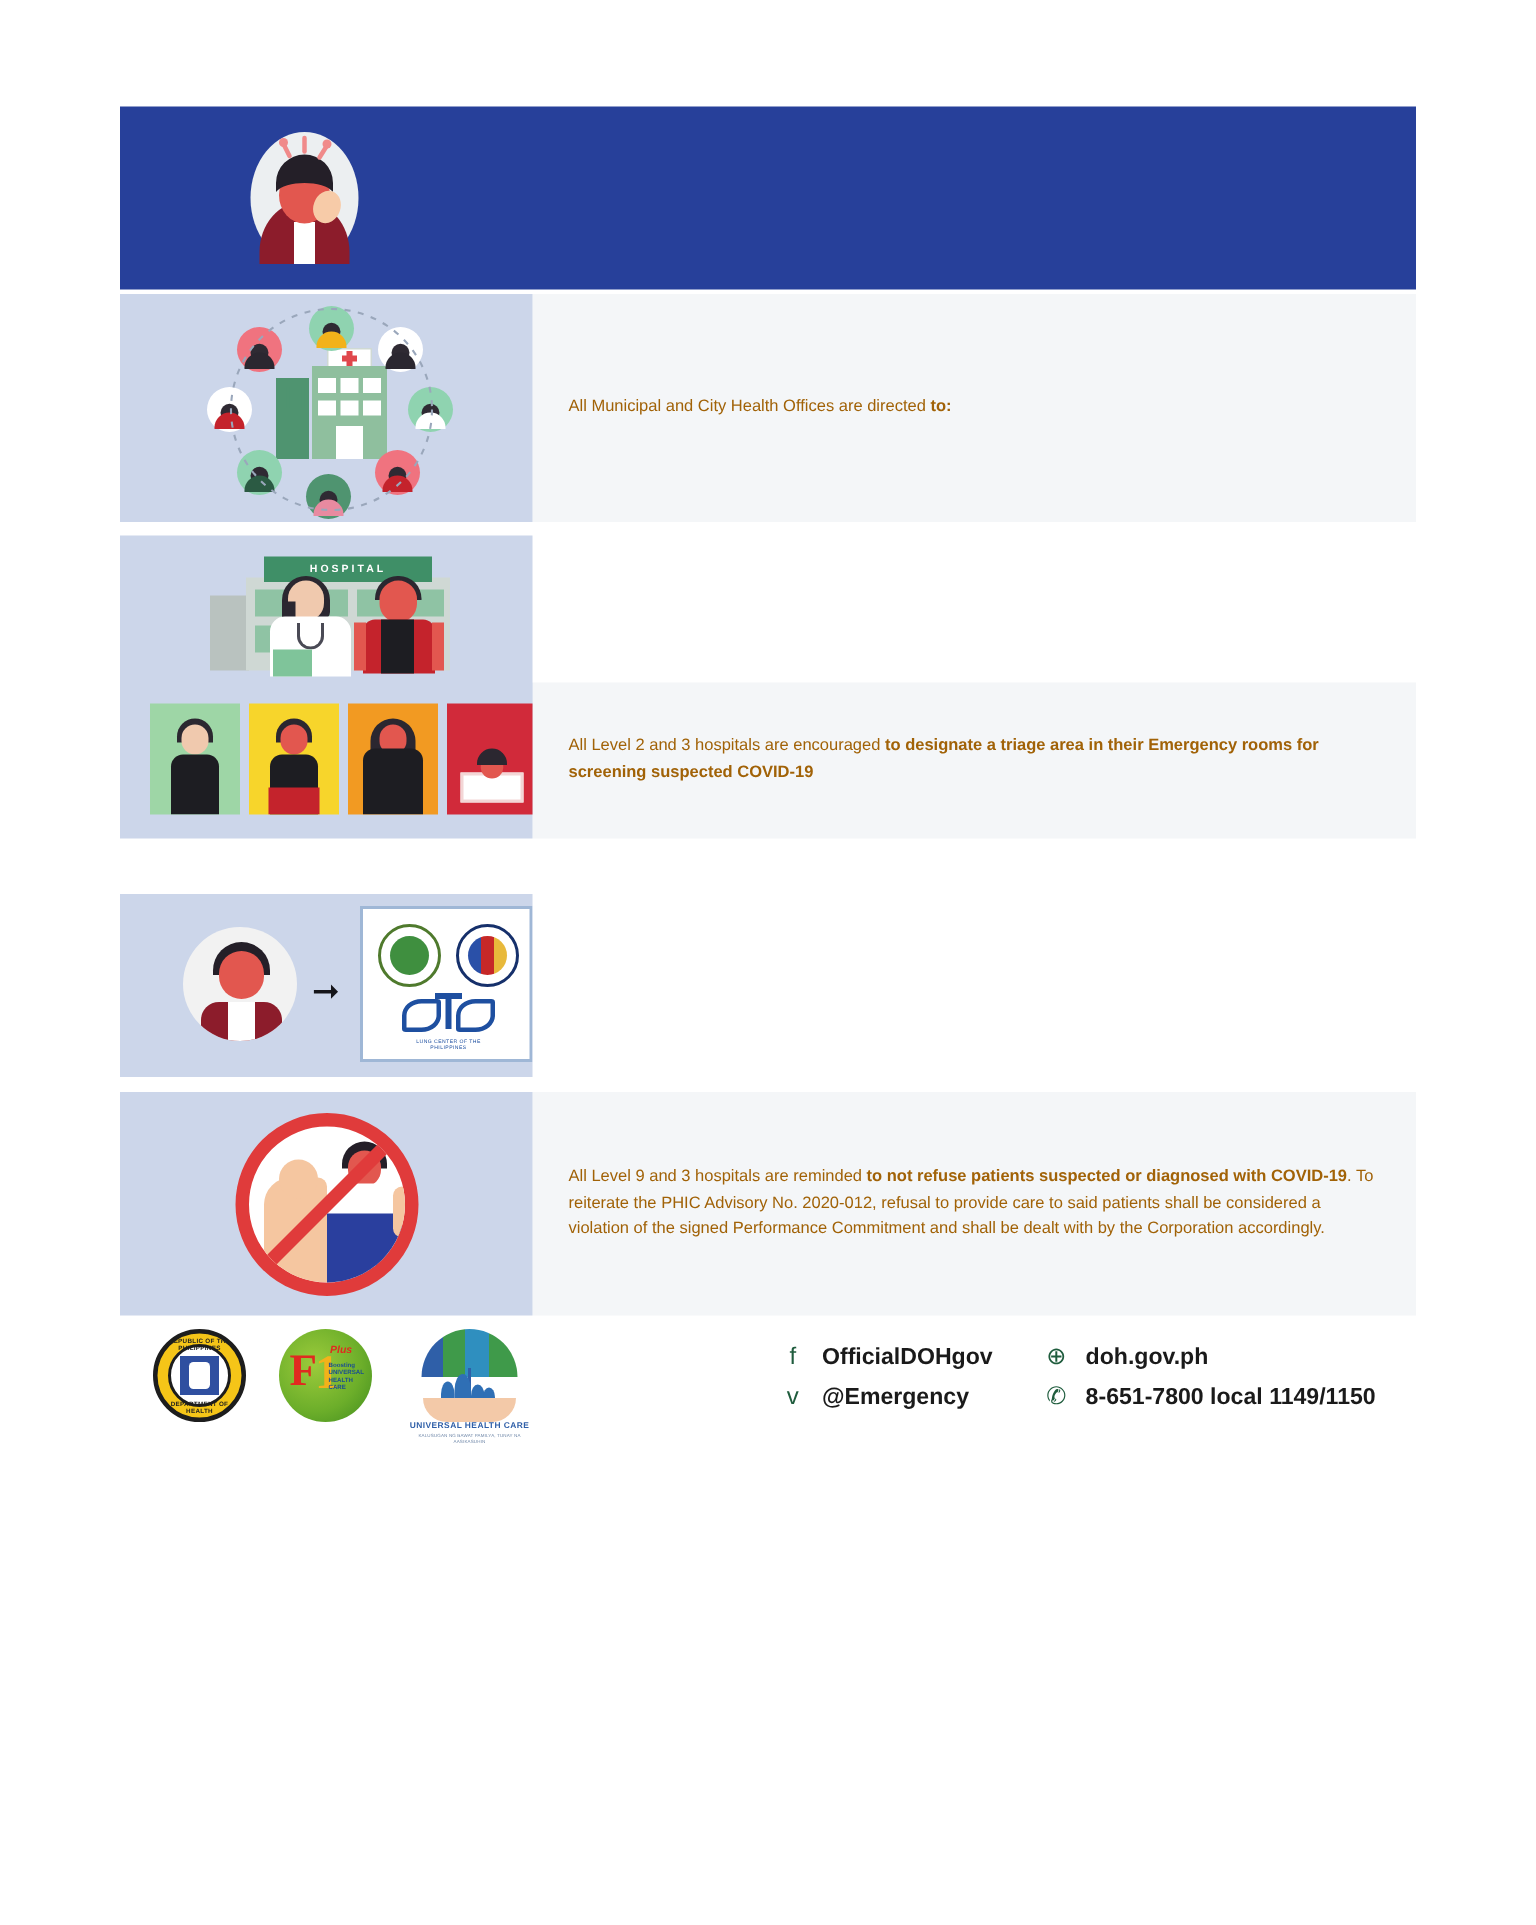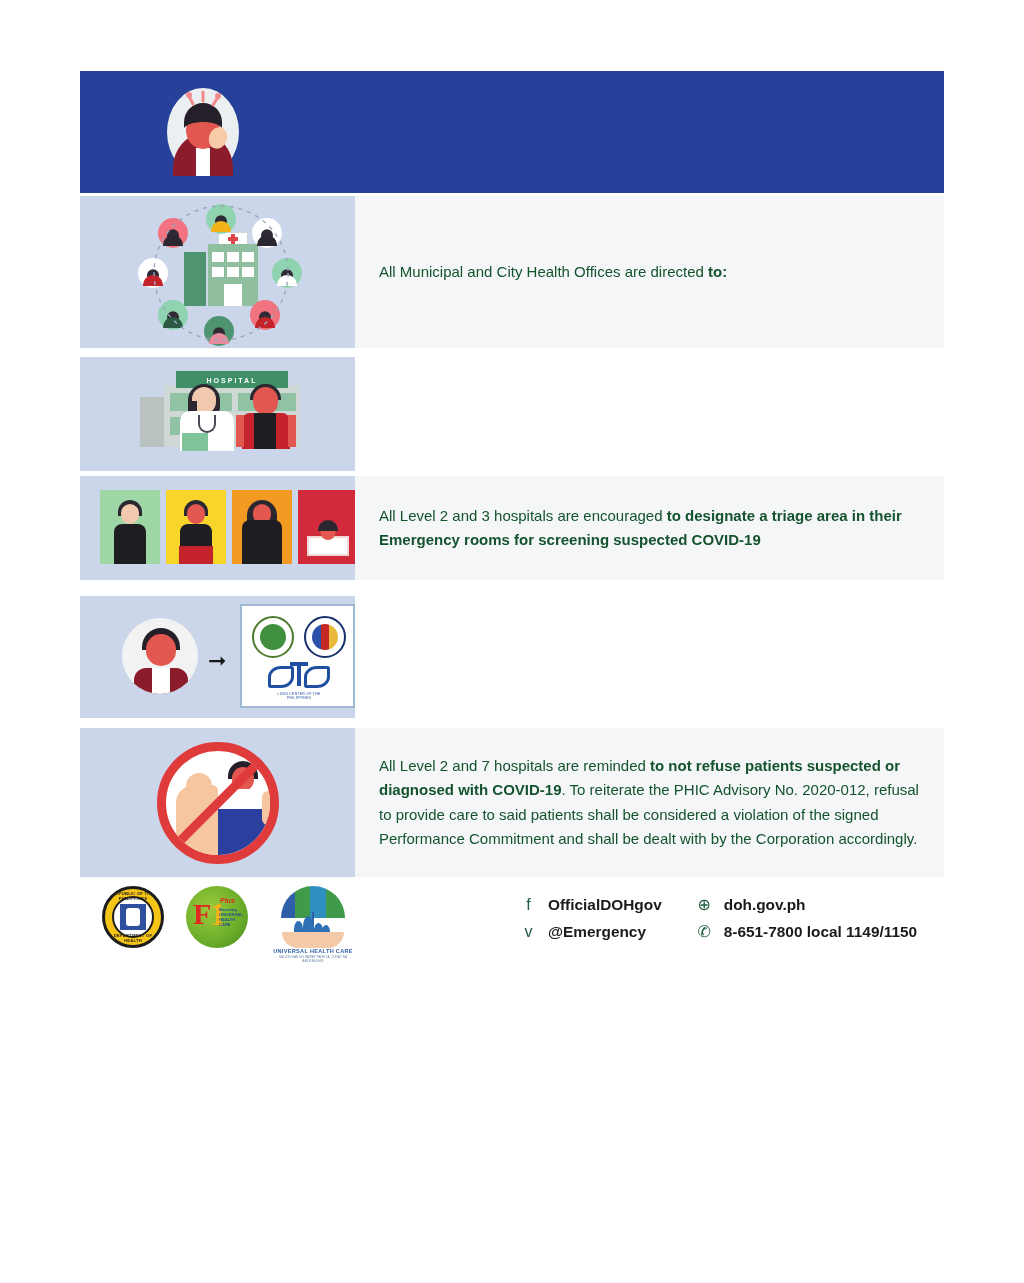--- a/index.html
+++ b/index.html
@@ -37,28 +37,28 @@
     background: #ccd6ea;
     position: relative; overflow: hidden;
   }
   .row .txtcell {
     flex: 1 1 auto;
     background: #f4f6f8;
     display: flex; align-items: center;
     padding: 6px 24px 6px 24px;
   }
   .body-text {
-    font-size: 15px; line-height: 1.62; color: #14532d;
+    font-size: 11px; line-height: 1.62; color: #a16207;
   }
   .body-text b { font-weight: bold; }
   .bul { display: block; padding-left: 20px; text-indent: -8px; }
 
   .r1 { top: 196px; height: 152px; }
   .r2 { top: 357px; height: 114px; }
-  .r3 { top: 476px; height: 104px; justify-content: flex-end; }
+  .r3 { top: 455px; height: 104px; justify-content: flex-end; }
   .r4 { top: 596px; height: 122px; }
   .r5 { top: 728px; height: 149px; }
 
   
   .ill { position: absolute; inset: 0; }
 
   
   .r1-hosp { position:absolute; left:104px; top:48px; width:74px; height:62px; }
   .r1-hosp .wingL { position:absolute; left:0; top:8px; width:22px; height:54px; background:#4f9470; }
   .r1-hosp .main  { position:absolute; left:24px; top:0; width:50px; height:62px; background:#8fbf9e; }
@@ -400,21 +400,21 @@
             <div class="pat-head"></div>
           <div class="pat-top"></div>
             <div class="pat-skirt"></div>
             <div class="pat-arm"></div>
           <div class="slash"></div>
         </div>
       </div>
     </div>
     <div class="txtcell">
       <div class="body-text">
-        <span>All Level 2 and 7 hospitals are reminded </span><b>to not refuse patients suspected or diagnosed with COVID-19</b><span>. To reiterate the PHIC Advisory No. 2020-012, refusal to provide care to said patients shall be considered a violation of the signed Performance Commitment and shall be dealt with by the Corporation accordingly.</span>
+        <span>All Level 9 and 3 hospitals are reminded </span><b>to not refuse patients suspected or diagnosed with COVID-19</b><span>. To reiterate the PHIC Advisory No. 2020-012, refusal to provide care to said patients shall be considered a violation of the signed Performance Commitment and shall be dealt with by the Corporation accordingly.</span>
       </div>
     </div>
   </div>
 
   <div class="footer">
     <div class="logos">
 
       <div class="logo-doh">
         <div class="inner"></div>
         <div class="crest"></div>

